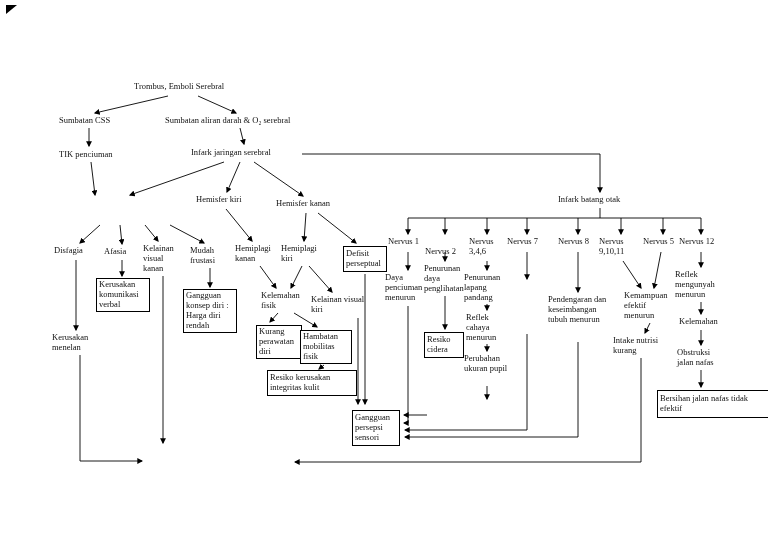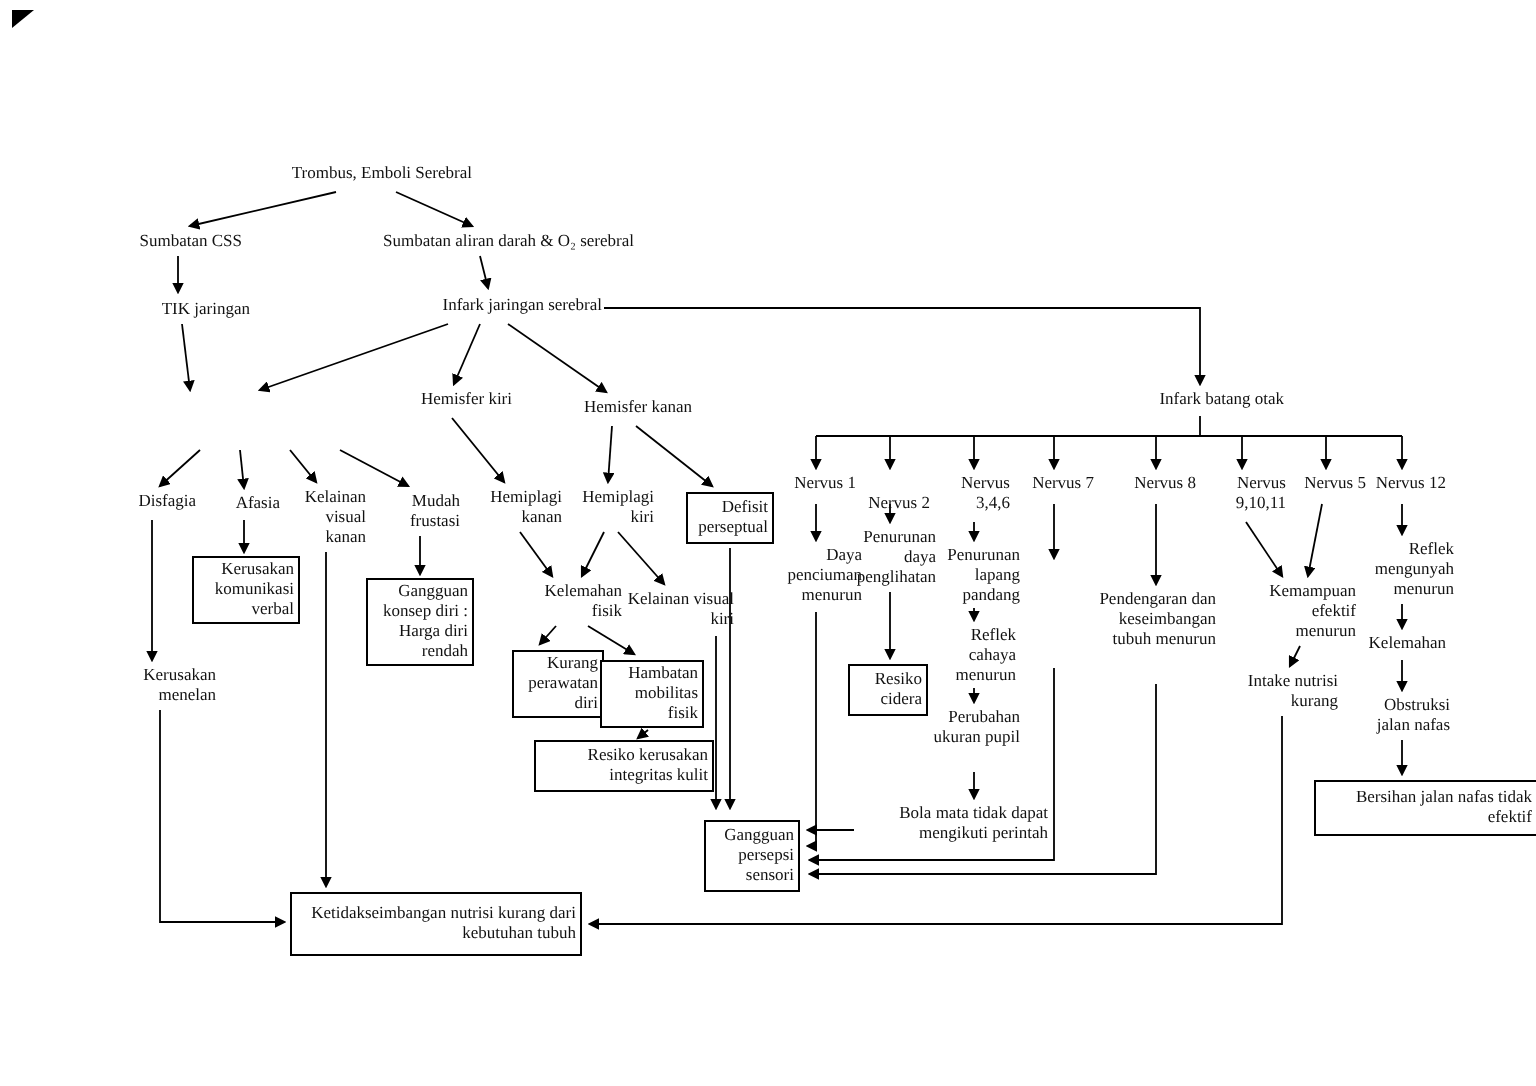--- a/index.html
+++ b/index.html
@@ -3,21 +3,21 @@
 <meta charset="utf-8">
 <style>
   html,body{margin:0;padding:0;background:#e9e9e9;}
   #page{
     position:relative;width:768px;height:543px;background:#ffffff;
     font-family:"Liberation Serif","DejaVu Serif",serif;
     color:#111;overflow:hidden;margin:0 auto;
   }
   #wires{position:absolute;left:0;top:0;width:768px;height:543px;}
   .node{
-    position:absolute;text-align:right;font-size:8.5px;line-height:1.15;
+    position:absolute;text-align:left;font-size:8.5px;line-height:1.15;
     white-space:normal;word-wrap:break-word;
   }
   .boxed{
     border:1px solid #000;background:#fff;display:flex;align-items:center;
     justify-content:center;box-sizing:border-box;padding:1px 2px;
   }
   .corner-mark{
     position:absolute;left:6px;top:5px;width:0;height:0;
     border-left:11px solid #000;border-bottom:9px solid transparent;
   }
@@ -95,21 +95,21 @@
       <line x1="650" y1="323" x2="645" y2="333" marker-end="url(#ah)"></line>
       <line x1="701" y1="302" x2="701" y2="314" marker-end="url(#ah)"></line>
       <line x1="701" y1="330" x2="701" y2="345" marker-end="url(#ah)"></line>
       <line x1="701" y1="370" x2="701" y2="387" marker-end="url(#ah)"></line>
     </g>
   </svg>
 
   <div class="node" style="left:134px;top:82px;width:102px">Trombus, Emboli Serebral</div>
   <div class="node" style="left:59px;top:116px;width:62px">Sumbatan CSS</div>
   <div class="node" style="left:165px;top:116px;width:152px">Sumbatan aliran darah &amp; O₂ serebral</div>
-  <div class="node" style="left:59px;top:150px;width:66px">TIK jaringan</div>
+  <div class="node" style="left:59px;top:150px;width:66px">TIK penciuman</div>
   <div class="node" style="left:191px;top:148px;width:110px">Infark jaringan serebral</div>
 
   <div class="node" style="left:196px;top:195px;width:60px">Hemisfer kiri</div>
   <div class="node" style="left:276px;top:199px;width:70px">Hemisfer kanan</div>
   <div class="node" style="left:558px;top:195px;width:84px">Infark batang otak</div>
 
   <div class="node" style="left:54px;top:246px;width:44px">Disfagia</div>
   <div class="node" style="left:104px;top:247px;width:36px">Afasia</div>
   <div class="node" style="left:143px;top:244px;width:40px">Kelainan visual kanan</div>
   <div class="node" style="left:190px;top:246px;width:40px">Mudah frustasi</div>
@@ -142,17 +142,15 @@
   <div class="node" style="left:464px;top:354px;width:46px">Perubahan ukuran pupil</div>
   <div class="node boxed" style="left:424px;top:332px;width:40px;height:26px">Resiko cidera</div>
   <div class="node" style="left:548px;top:295px;width:60px">Pendengaran dan keseimbangan tubuh menurun</div>
   <div class="node" style="left:624px;top:291px;width:54px">Kemampuan efektif menurun</div>
   <div class="node" style="left:613px;top:336px;width:56px">Intake nutrisi kurang</div>
   <div class="node" style="left:675px;top:270px;width:52px">Reflek mengunyah menurun</div>
   <div class="node" style="left:679px;top:317px;width:44px">Kelemahan</div>
   <div class="node" style="left:677px;top:348px;width:48px">Obstruksi jalan nafas</div>
   <div class="node boxed" style="left:657px;top:390px;width:112px;height:28px">Bersihan jalan nafas tidak efektif</div>
 
-  <div class="node" style="left:428px;top:402px;width:96px">Bola mata tidak dapat mengikuti perintah</div>
   <div class="node boxed" style="left:352px;top:410px;width:48px;height:36px">Gangguan persepsi sensori</div>
-  <div class="node boxed" style="left:145px;top:446px;width:146px;height:32px">Ketidakseimbangan nutrisi kurang dari kebutuhan tubuh</div>
 
 </div>
 
 </body></html>

